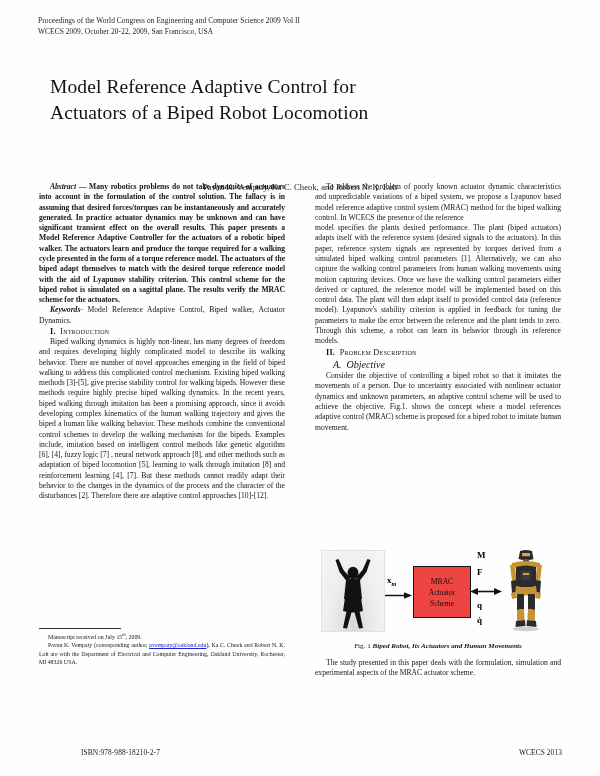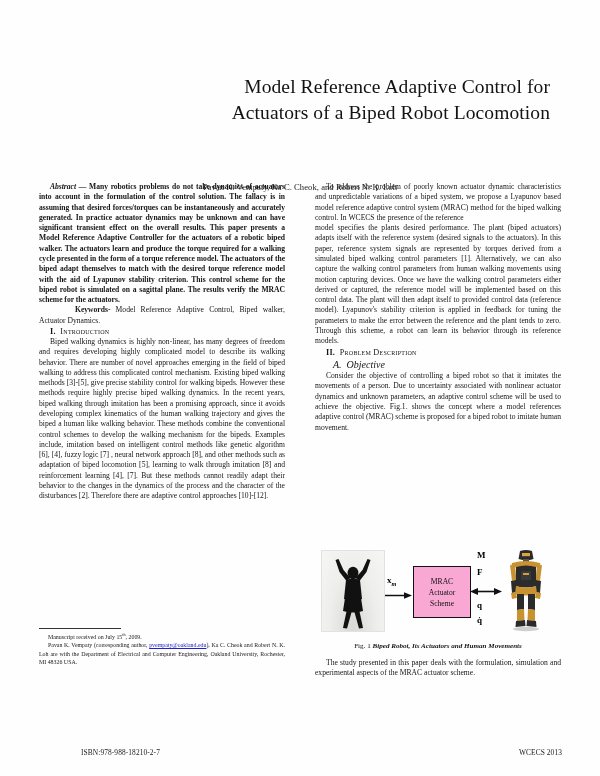--- a/index.html
+++ b/index.html
@@ -33,21 +33,21 @@
     letter-spacing: 0.08px;
   }
   .running-header div { white-space: nowrap; }
 
   
   .title-block {
     position: absolute;
     left: 50px;
     top: 74px;
     width: 500px;
-    text-align: right;
+    text-align: left;
   }
   .paper-title {
     font-size: 19.5px;
     line-height: 1.33;
     font-weight: normal;
     color: #121212;
     letter-spacing: 0.1px;
   }
   .paper-title .line { display: block; }
 
@@ -90,22 +90,22 @@
   }
   .abstract .lead {
     font-style: italic;
     font-weight: bold;
   }
   .keywords {
     text-indent: 0;
     margin-top: 9px;
   }
   .keywords .lead {
-    font-weight: bold;
-    margin-left: 25px;
+    font-style: italic;
+    font-weight: bold;
   }
 
   .section-head {
     text-align: left;
     font-size: 8.2px;
     font-variant: small-caps;
     margin: 13px 0 7px 0;
     text-indent: 0;
     letter-spacing: 0.25px;
   }
@@ -193,21 +193,21 @@
     vertical-align: sub;
     font-weight: bold;
   }
   .mrac-box {
     position: absolute;
     left: 92px;
     top: 18px;
     width: 56px;
     height: 50px;
     border: 1.6px solid #111;
-    background: #f9a8d4;
+    background: #ef4444;
     display: flex;
     flex-direction: column;
     align-items: center;
     justify-content: center;
     font-size: 7.6px;
     line-height: 1.45;
     color: #111;
   }
   .arrow-2 {
     position: absolute;
@@ -270,20 +270,24 @@
     color: #181818;
     letter-spacing: 0.1px;
     padding-left: 43px;
   }
 </style>
 </head>
 <body>
 
 <div class="page">
 
+  <div class="running-header">
+    <div>Proceedings of the World Congress on Engineering and Computer Science 2009 Vol II</div>
+    <div>WCECS 2009, October 20-22, 2009, San Francisco, USA</div>
+  </div>
 
   <div class="title-block">
     <div class="paper-title">
       <span class="line">Model Reference Adaptive Control for</span>
       <span class="line">Actuators of a Biped Robot Locomotion</span>
     </div>
   </div>
 
   <div class="authors">Pavan K. Vempaty, Ka C. Cheok, and Robert N. K. Loh</div>
 

